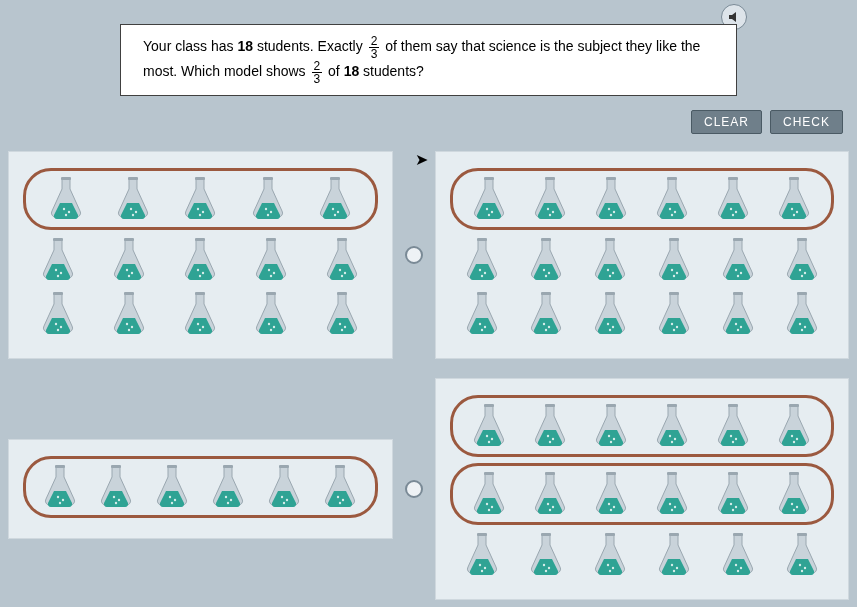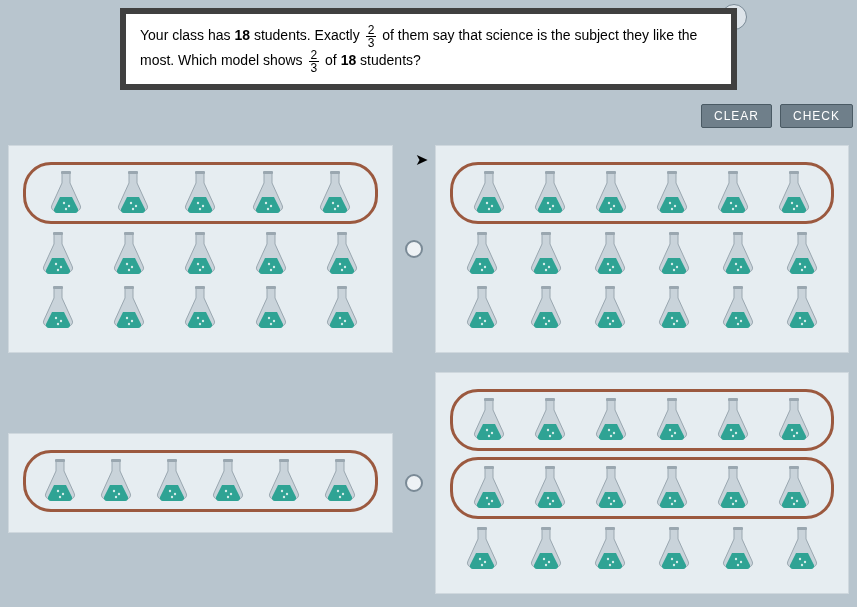--- a/index.html
+++ b/index.html
@@ -6,23 +6,23 @@
 body {
   background: #b8c5ce;
   font-family: Arial, sans-serif;
   width: 857px;
   height: 607px;
   overflow: hidden;
   position: relative;
 }
 .question-bar {
   background: #fff;
-  margin: 8px 120px 8px 120px;
-  padding: 10px 14px;
-  border: 6px solid #404040;
+  margin: 24px 120px 8px 120px;
+  padding: 10px 22px;
+  border: 1px solid #404040;
   font-size: 14px;
   line-height: 1.6;
   position: relative;
 }
 .question-bar .frac {
   display: inline-block;
   vertical-align: middle;
   text-align: center;
   font-size: 12px;
   line-height: 1;
@@ -38,21 +38,21 @@
   background: #dde4ea;
   border: 1px solid #7a8a96;
   display: flex; align-items: center; justify-content: center;
   font-size: 12px;
   color: #333;
 }
 .toolbar {
   display: flex;
   justify-content: flex-end;
   gap: 8px;
-  padding: 6px 4px 10px 0;
+  padding: 6px 14px 10px 0;
 }
 .btn {
   background: #6f7f8a;
   color: #fff;
   border: 1px solid #4a5a64;
   padding: 4px 12px;
   font-size: 12px;
   letter-spacing: 1px;
   border-radius: 2px;
   cursor: pointer;

